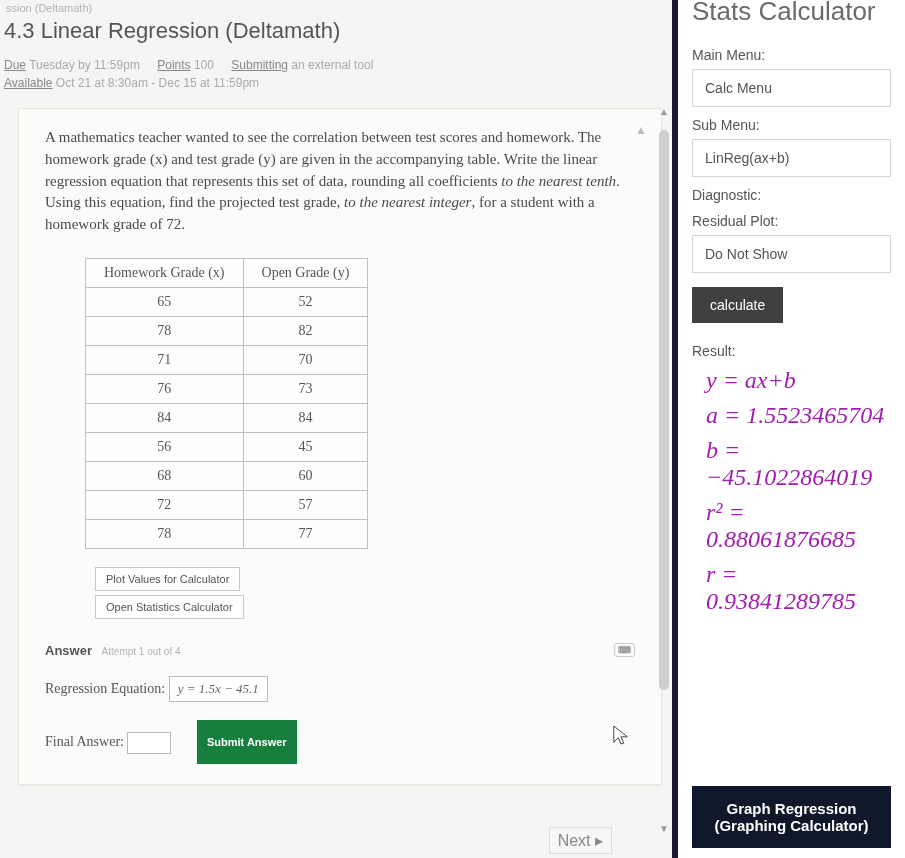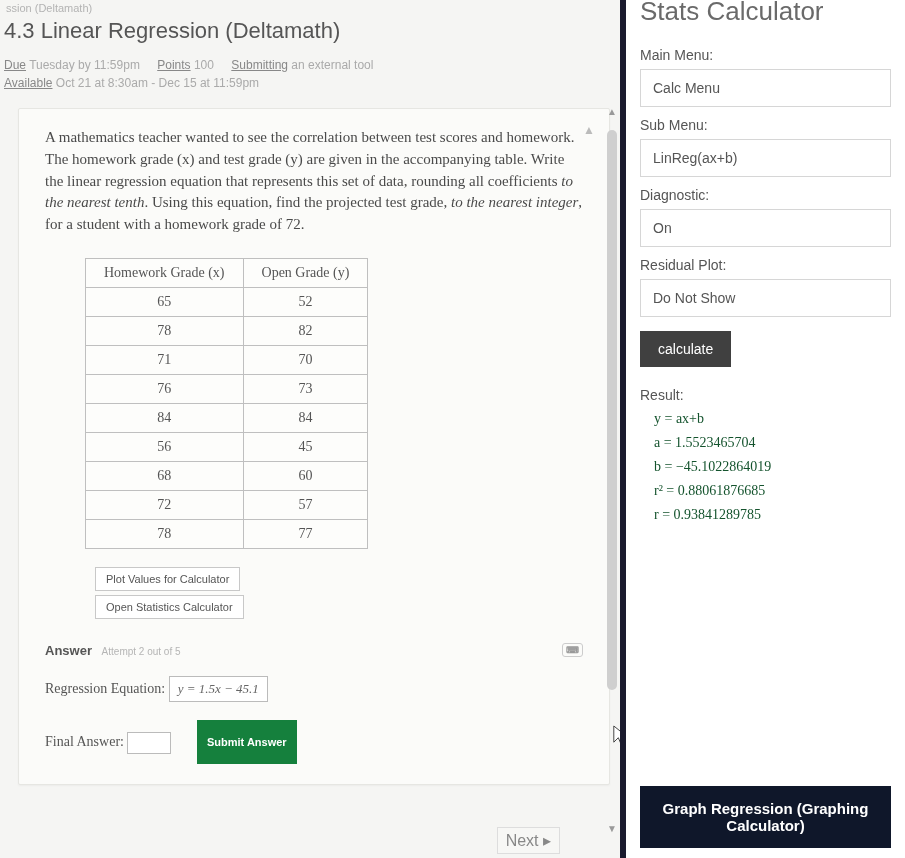--- a/index.html
+++ b/index.html
@@ -5,21 +5,21 @@
   * { box-sizing: border-box; margin: 0; padding: 0; }
   body {
     font-family: "Helvetica Neue", Arial, sans-serif;
     background: #e8e8e8;
     width: 905px;
     height: 858px;
     overflow: hidden;
     display: flex;
   }
   .left-pane {
-    width: 620px;
+    width: 672px;
     height: 100%;
     background: #f5f5f3;
     position: relative;
     overflow: hidden;
   }
   .right-pane {
     flex: 1;
     height: 100%;
     background: #fff;
     border-left: 6px solid #1a1a2e;
@@ -192,23 +192,24 @@
     background:#404040;
     color:#fff;
     font-size:14px;
     padding:10px 18px;
     margin:14px 11px 10px 0;
     border:none;
     cursor:pointer;
   }
   .result-line {
     font-family: "Times New Roman", Georgia, serif;
-    font-size:14px;
-    color:#14532d;
+    font-size:24px;
+    color:#a21caf;
     margin: 8px 0 2px 14px;
+    font-style: italic;
   }
   .graph-btn {
     position:absolute;
     bottom:10px; left:14px; right:14px;
     background:#0f172a;
     color:#fff;
     font-size:15px;
     font-weight:600;
     padding:14px 10px;
     text-align:center;
@@ -287,21 +288,21 @@
             <td>77</td>
           </tr>
         </tbody>
     </table>
 
     <div><button class="small-btn">Plot Values for Calculator</button></div>
     <div><button class="small-btn">Open Statistics Calculator</button></div>
 
     <div class="answer-head">
       <span>Answer</span>
-      <span class="sub">Attempt 2 out of 5</span>
+      <span class="sub">Attempt 1 out of 4</span>
       <span class="kb-icon">⌨</span>
     </div>
 
     <div class="ans-row">
       <span>Regression Equation:</span>
       <span class="boxed">y = 1.5x − 45.1</span>
     </div>
 
     <div class="ans-row">
       <span>Final Answer:</span>
@@ -325,21 +326,20 @@
 <div class="right-pane">
   <div class="calc-title">Stats Calculator</div>
 
   <div class="sec-label">Main Menu:</div>
   <div class="sel-box">Calc Menu</div>
 
   <div class="sec-label">Sub Menu:</div>
   <div class="sel-box">LinReg(ax+b)</div>
 
   <div class="sec-label">Diagnostic:</div>
-  <div class="sel-box">On</div>
 
   <div class="sec-label">Residual Plot:</div>
   <div class="sel-box">Do Not Show</div>
 
   <button class="calc-btn">calculate</button>
 
   <div class="sec-label">Result:</div>
   <div class="result-line">y = ax+b</div>
   <div class="result-line">a = 1.5523465704</div>
   <div class="result-line">b = −45.1022864019</div>

